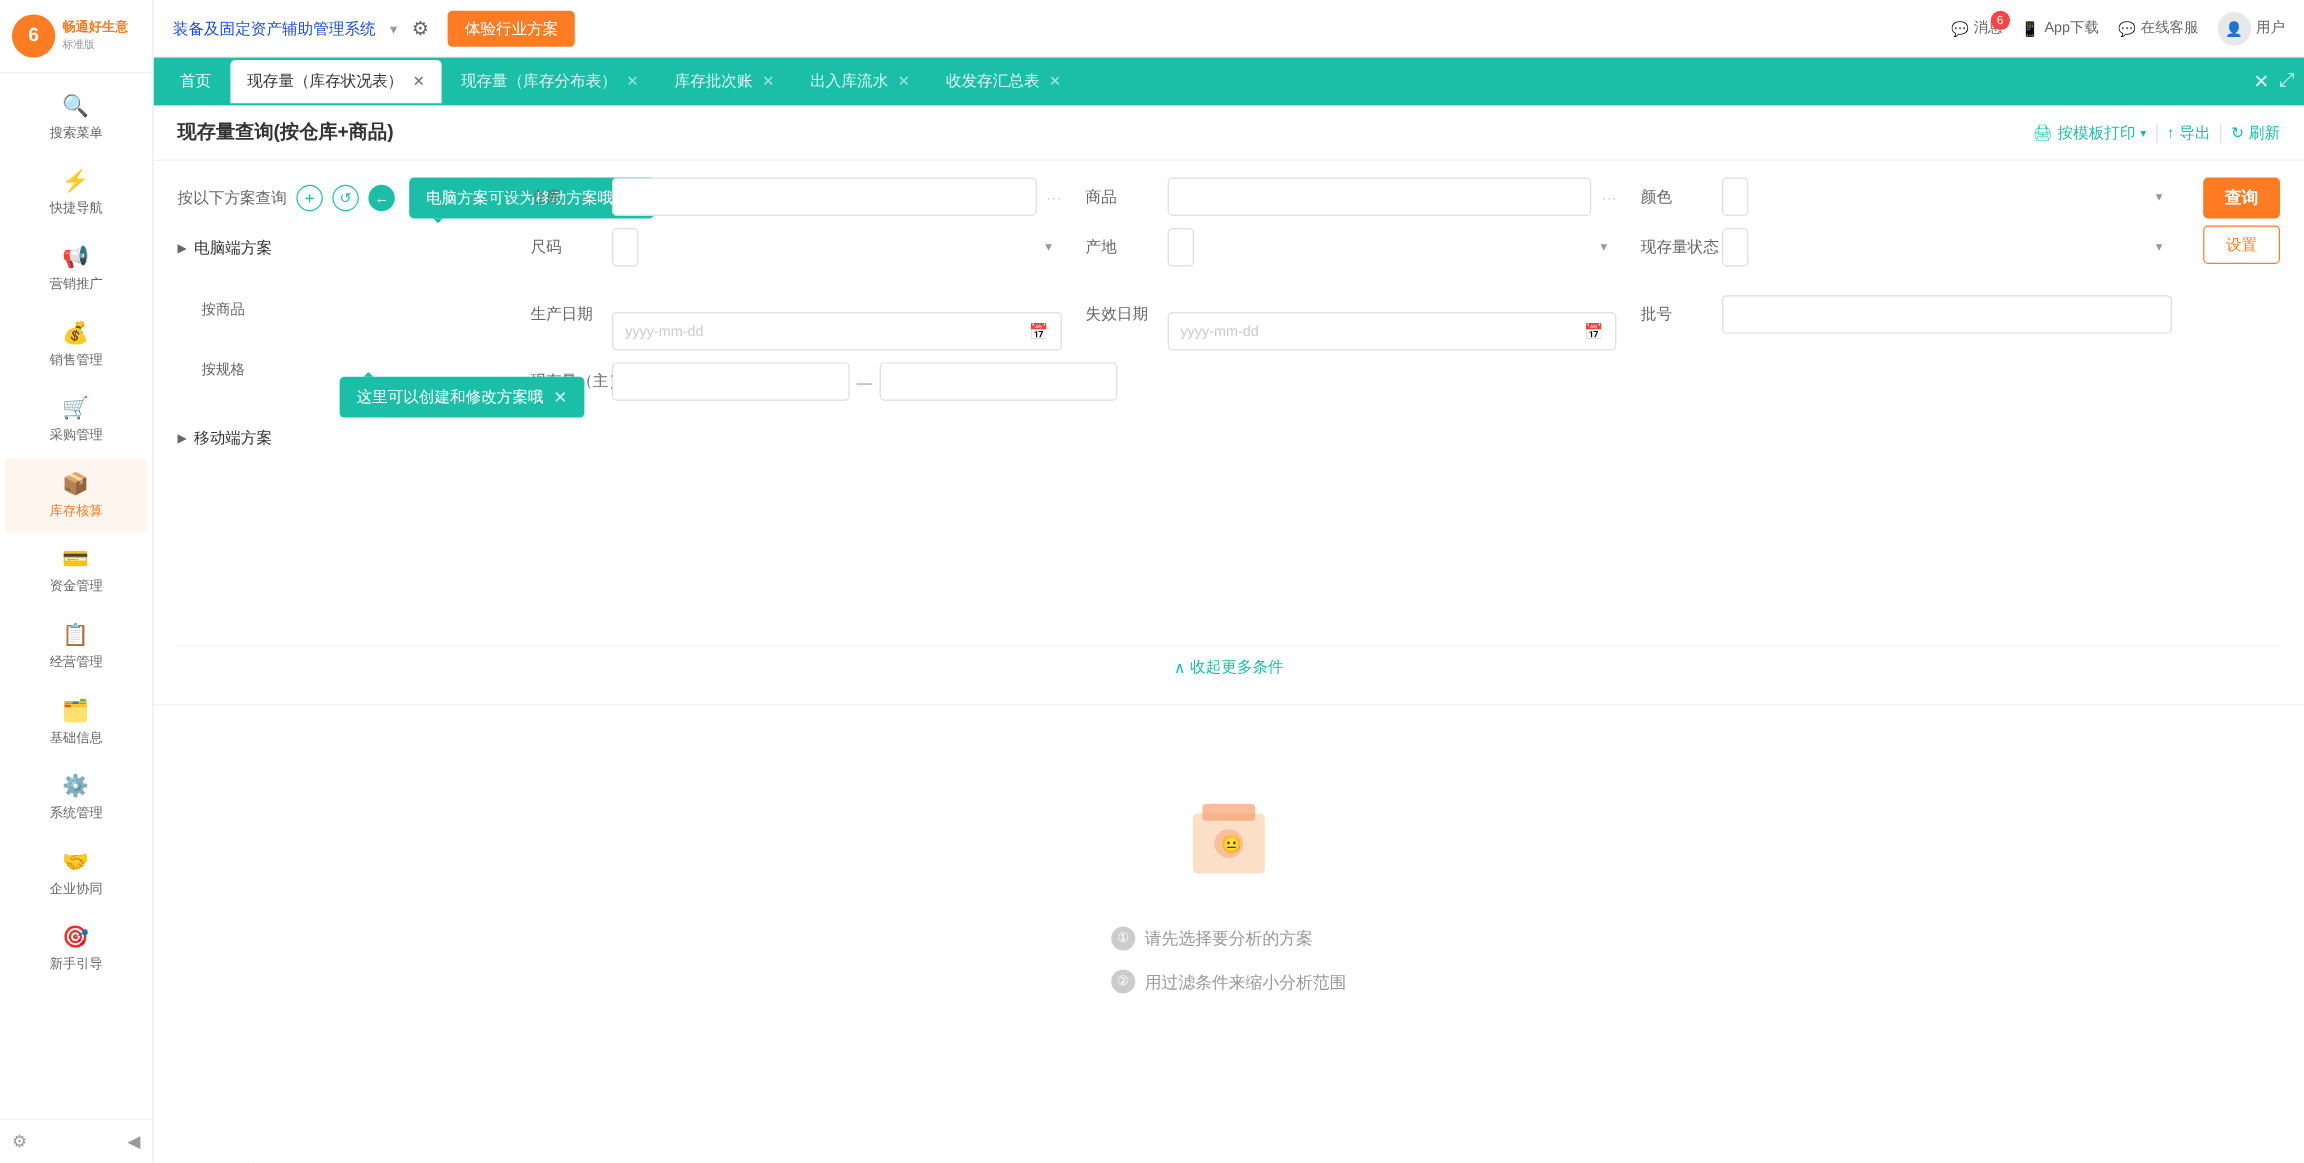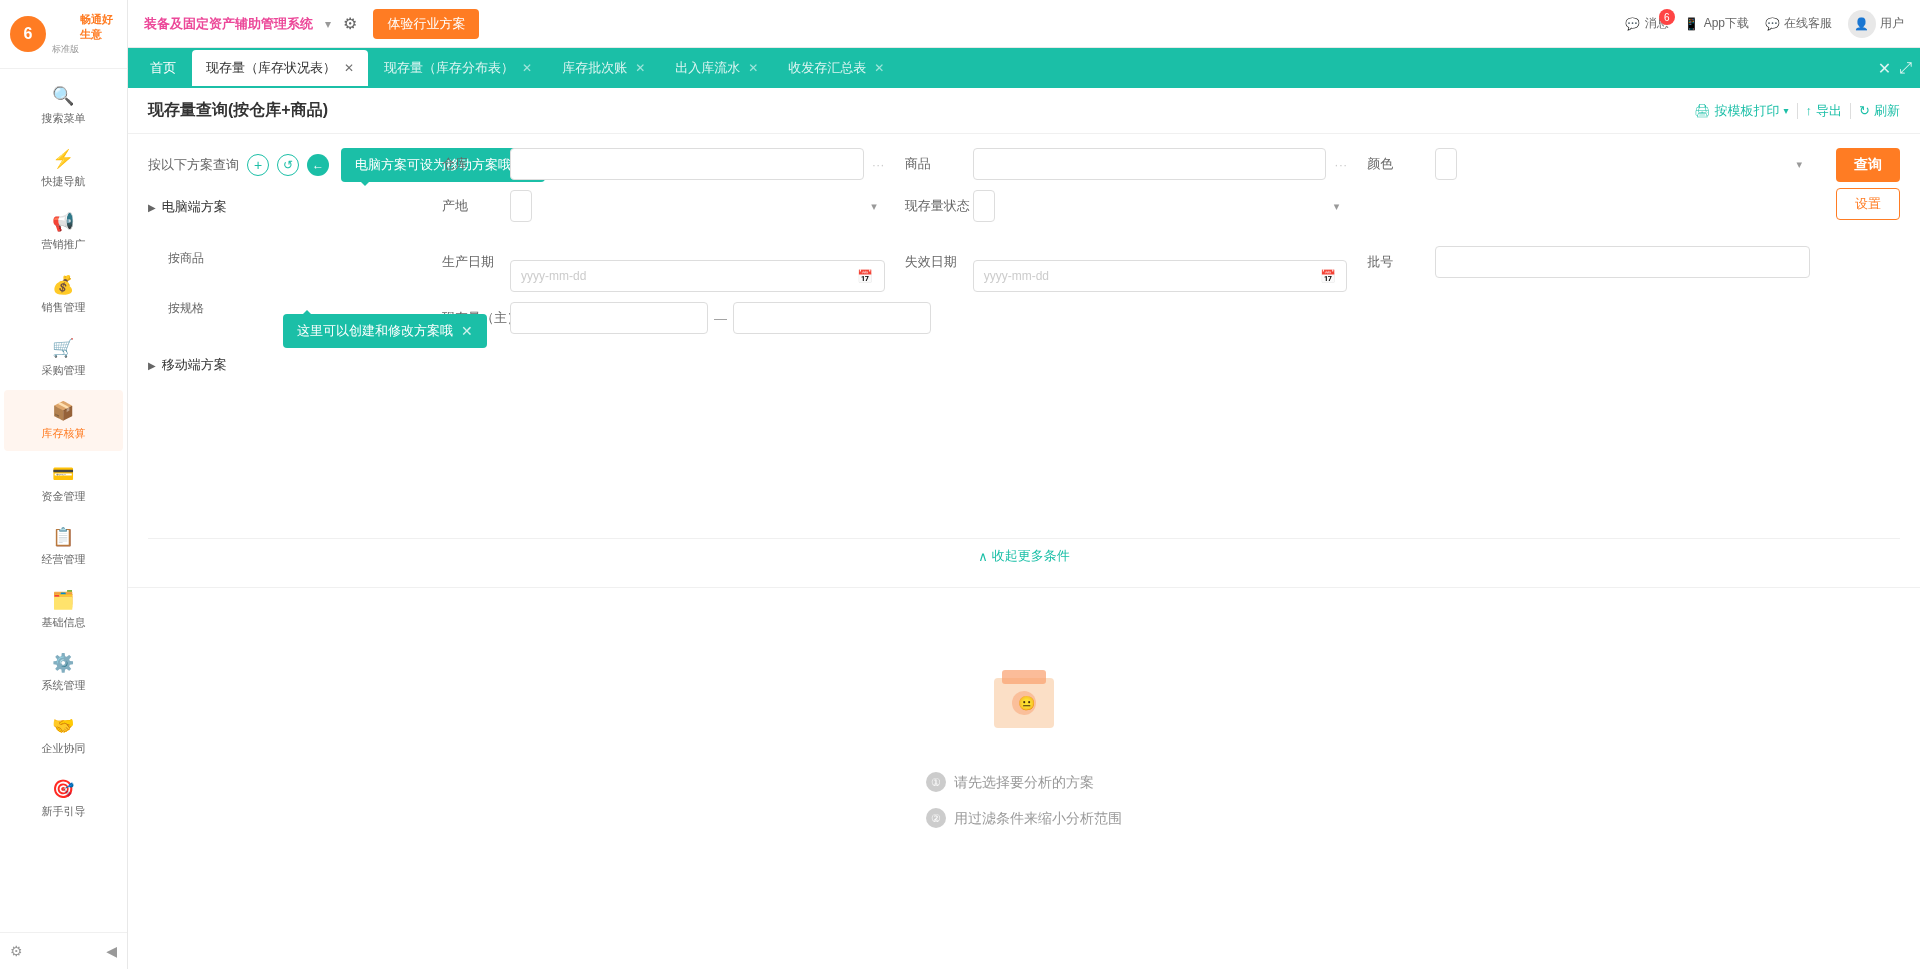--- a/index.html
+++ b/index.html
@@ -5,35 +5,35 @@
     * { box-sizing: border-box; margin: 0; padding: 0; }
     body { font-family: 'Microsoft YaHei', Arial, sans-serif; font-size: 13px; background: #f5f5f5; color: #333; overflow: hidden; }
 
     
     .app-container { display: flex; height: 969px; width: 1920px; }
 
     
     .sidebar { width: 128px; background: #fff; display: flex; flex-direction: column; border-right: 1px solid #e8e8e8; flex-shrink: 0; }
     .sidebar-logo { padding: 12px 10px; display: flex; align-items: center; gap: 6px; border-bottom: 1px solid #f0f0f0; }
     .sidebar-logo-icon { width: 36px; height: 36px; background: #ff7c23; border-radius: 50%; display: flex; align-items: center; justify-content: center; color: white; font-size: 16px; font-weight: bold; flex-shrink: 0; }
-    .sidebar-logo-text { font-size: 11px; color: #ff7c23; line-height: 1.4; font-weight: bold; margin-left: 28px; }
+    .sidebar-logo-text { font-size: 11px; color: #ff7c23; line-height: 1.4; font-weight: bold; }
     .sidebar-logo-badge { font-size: 9px; color: #999; }
     .sidebar-nav { flex: 1; overflow-y: auto; padding: 4px 0; }
     .sidebar-item { display: flex; flex-direction: column; align-items: center; padding: 10px 6px; cursor: pointer; color: #666; font-size: 11px; gap: 4px; border-radius: 4px; margin: 2px 4px; }
     .sidebar-item.active { background: #fff5ef; color: #ff7c23; }
     .sidebar-item-icon { font-size: 18px; }
     .sidebar-footer { padding: 10px; display: flex; justify-content: space-between; align-items: center; border-top: 1px solid #f0f0f0; }
     .sidebar-footer-btn { color: #999; cursor: pointer; font-size: 14px; }
 
     
     .main { flex: 1; display: flex; flex-direction: column; overflow: hidden; }
 
     
     .top-header { height: 48px; background: #fff; display: flex; align-items: center; padding: 0 16px; border-bottom: 1px solid #e8e8e8; gap: 12px; }
-    .header-app-name { font-size: 13px; color: #ec4899; font-weight: 700; }
+    .header-app-name { font-size: 13px; color: #1d4ed8; font-weight: 400; }
     .header-settings { color: #666; cursor: pointer; font-size: 16px; }
     .header-trial-btn { background: #ff7c23; color: white; border: none; padding: 6px 14px; border-radius: 4px; cursor: pointer; font-size: 13px; margin-left: 4px; }
     .header-right { margin-left: auto; display: flex; align-items: center; gap: 16px; }
     .header-right-item { display: flex; align-items: center; gap: 4px; color: #666; cursor: pointer; font-size: 12px; position: relative; }
     .badge { background: #ff4444; color: white; border-radius: 50%; width: 16px; height: 16px; font-size: 10px; display: flex; align-items: center; justify-content: center; position: absolute; top: -6px; right: -6px; }
     .user-avatar { width: 28px; height: 28px; background: #e8e8e8; border-radius: 50%; display: flex; align-items: center; justify-content: center; font-size: 12px; color: #666; }
 
     
     .tab-bar { height: 40px; background: #1bbfa7; display: flex; align-items: center; padding: 0 8px; gap: 2px; }
     .tab { display: flex; align-items: center; gap: 6px; padding: 6px 14px; border-radius: 4px 4px 0 0; cursor: pointer; font-size: 13px; color: rgba(255,255,255,0.85); background: transparent; height: 36px; }
@@ -310,20 +310,28 @@
                 <select class="filter-select">
                   <option></option>
                 </select>
               </div>
 
             </div>
           </div>
 
           <div style="display:grid;grid-template-columns:1fr 1fr 1fr;gap:12px 20px;margin-bottom:10px;">
             <div class="filter-row">
+              <span class="filter-label">尺码</span>
+              <div class="filter-select-wrapper" style="flex:1;">
+                <select class="filter-select">
+                  <option></option>
+                </select>
+              </div>
+            </div>
+            <div class="filter-row">
               <span class="filter-label">产地</span>
               <div class="filter-select-wrapper" style="flex:1;">
                 <select class="filter-select">
                   <option></option>
                 </select>
               </div>
             </div>
             <div class="filter-row">
               <span class="filter-label">现存量状态</span>
               <div class="filter-select-wrapper" style="flex:1;">

